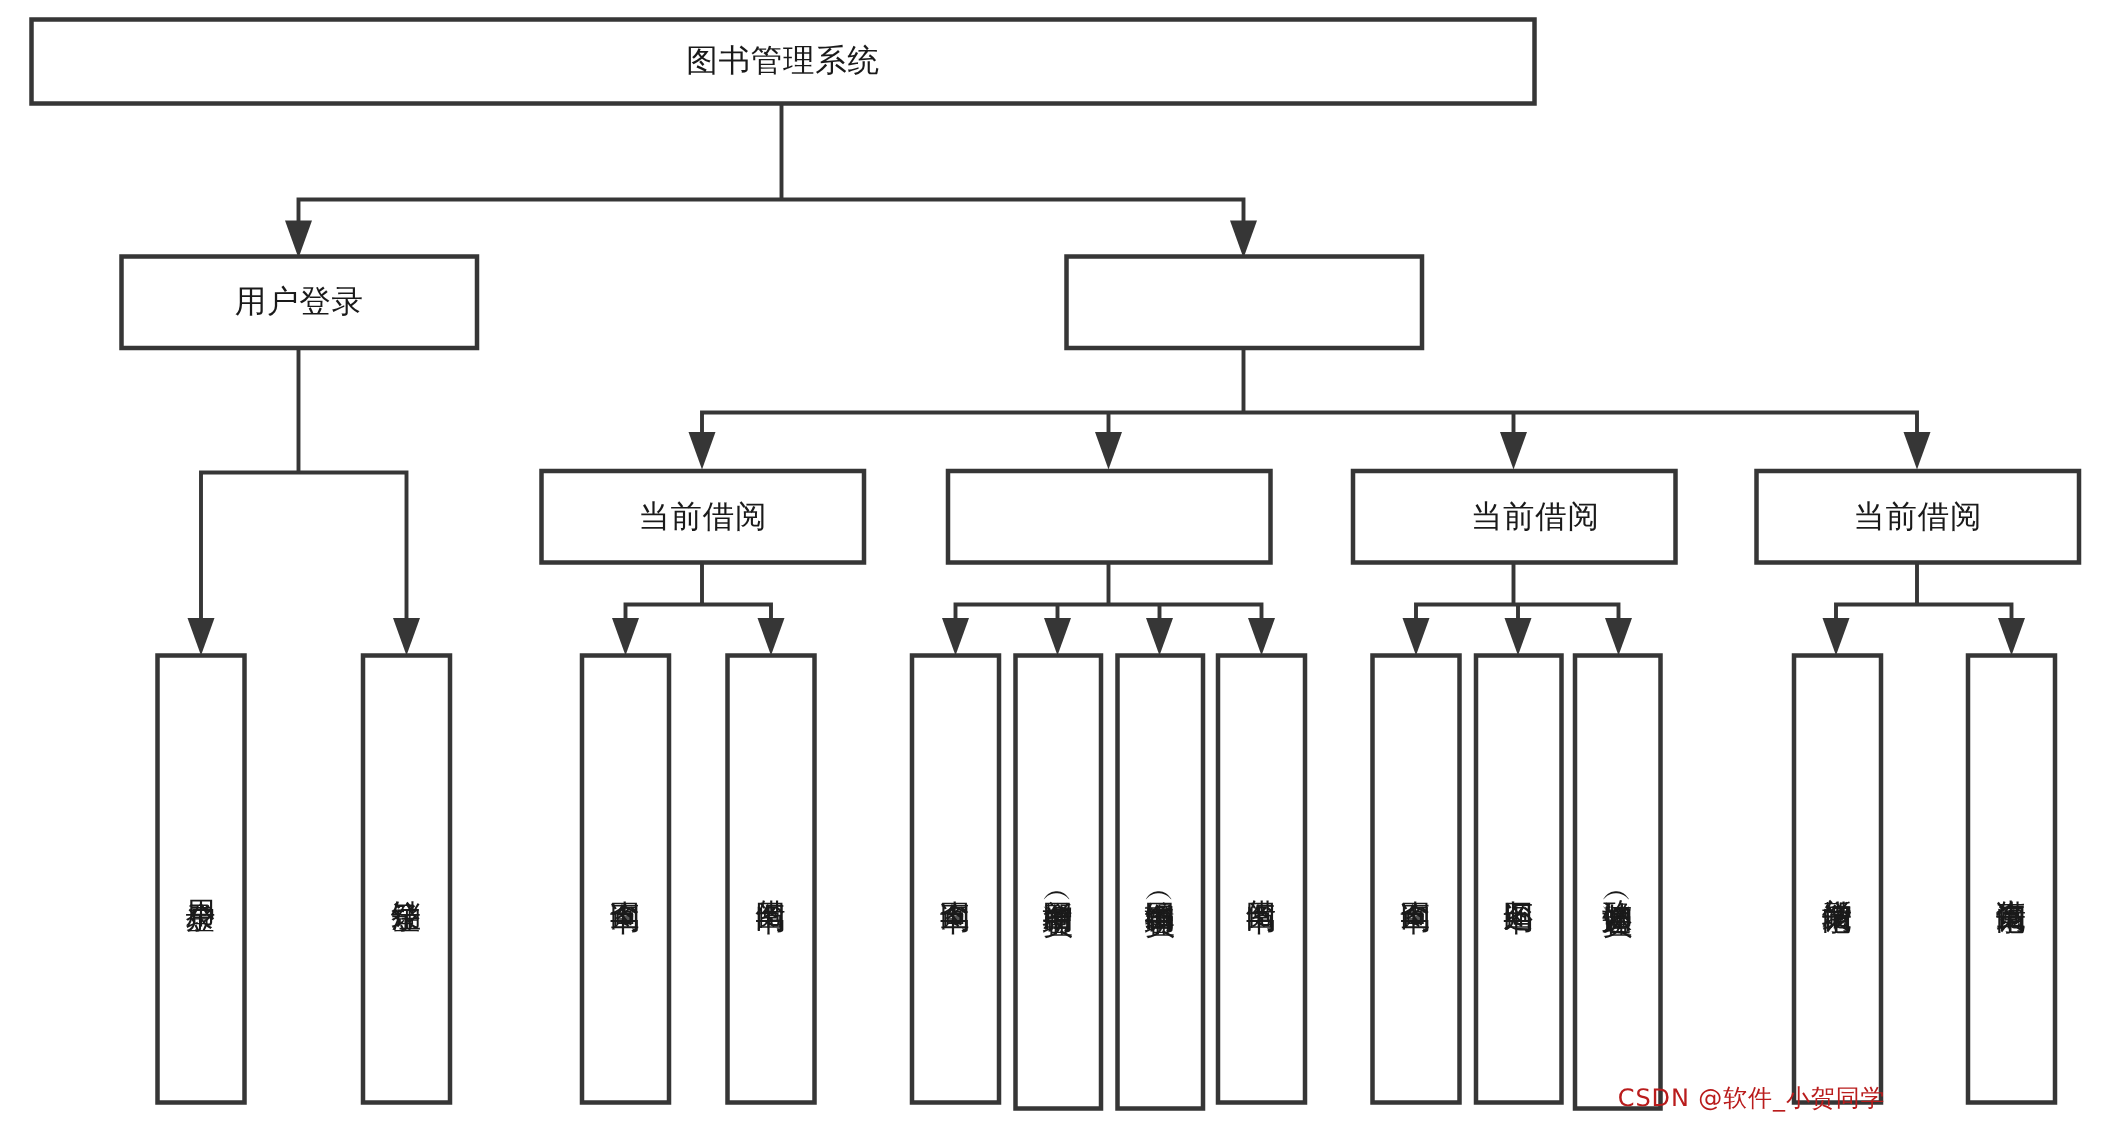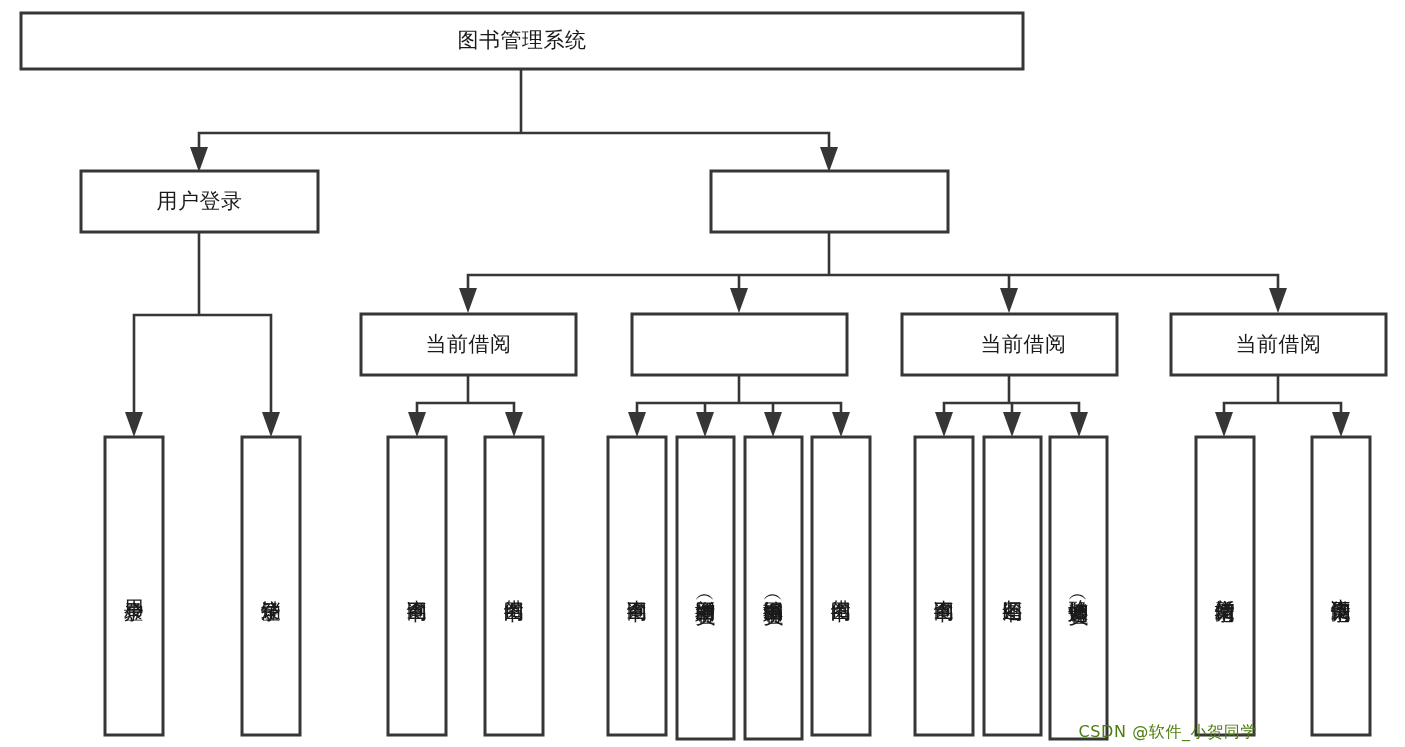--- a/index.html
+++ b/index.html
@@ -65,21 +65,21 @@
     text-orientation: upright;
     letter-spacing: 1px;
     white-space: nowrap;
     pointer-events: none;
   }
   .watermark {
     position: absolute;
     right: 8px;
     bottom: 4px;
     font-size: 16px;
-    color: #4d7c0f;
+    color: #b91c1c;
     letter-spacing: 0.6px;
     white-space: nowrap;
   }
 </style>
 </head>
 <body>
 
 <div id="diagram-root">
 
   <svg class="canvas" viewBox="0 0 1405 747">

